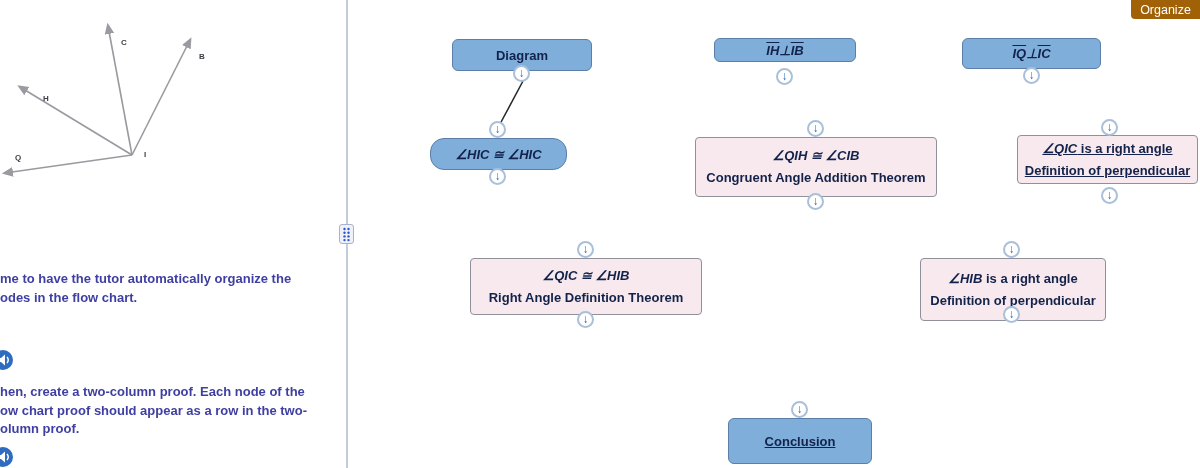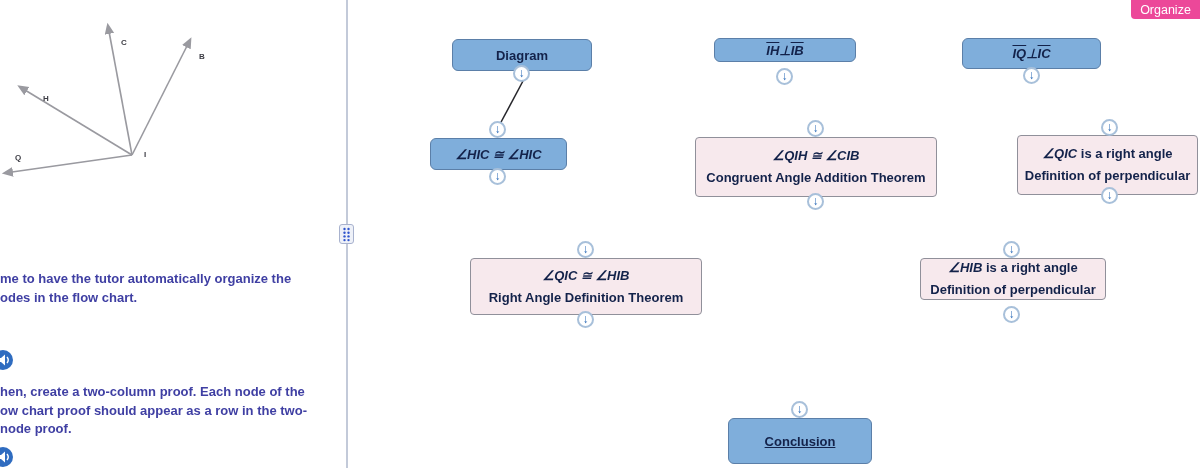--- a/index.html
+++ b/index.html
@@ -19,21 +19,21 @@
   .para-1 { top: 270px; }
   .para-2 { top: 383px; }
   .speaker-btn { position: absolute; width: 22px; height: 22px; border: none; background: transparent; padding: 0; cursor: pointer; }
   .speaker-1 { left: -8px; top: 349px; }
   .speaker-2 { left: -8px; top: 446px; }
 
   .divider { position: absolute; left: 346px; top: 0; width: 2px; height: 468px; background: #c3cad9; }
   .grip { position: absolute; left: 339px; top: 224px; width: 15px; height: 20px; background: #eef1f8; border: 1px solid #a8b2ce; border-radius: 3px; display: flex; align-items: center; justify-content: center; cursor: col-resize; }
   .organize-btn {
     position: absolute; left: 1131px; top: 0; width: 69px; height: 19px;
-    background: #ec4899; color: #fff; border: none; border-radius: 0 0 0 4px;
+    background: #a16207; color: #fff; border: none; border-radius: 0 0 0 4px;
     font-family: "Liberation Sans", sans-serif; font-size: 12.5px; font-weight: 400;
     display: flex; align-items: center; justify-content: center; cursor: pointer;
   }
   .edges { position: absolute; left: 0; top: 0; pointer-events: none; }
   .edges line { pointer-events: stroke; }
 
   .node { position: absolute; font-weight: bold; color: #13224A; text-align: center; cursor: move; }
   .node-blue {
     background: #7FAEDB; border: 1px solid #5b7fa8; border-radius: 6px;
     display: flex; align-items: center; justify-content: center; font-size: 13px;
@@ -50,25 +50,25 @@
     position: absolute; width: 17px; height: 17px; border-radius: 50%;
     background: #fff; border: 2px solid #a8c0da; color: #2D6CB8;
     font-size: 12px; font-weight: 900; line-height: 13px; text-align: center;
     z-index: 3; cursor: pointer; padding: 0;
   }
 
   
   .n-diagram    { left: 452px;  top: 39px;  width: 140px; height: 32px; }
   .n-given1     { left: 714px;  top: 38px;  width: 142px; height: 24px; }
   .n-given2     { left: 962px;  top: 38px;  width: 139px; height: 31px; }
-  .n-reflexive  { left: 430px;  top: 138px; width: 137px; height: 32px; }
+  .n-reflexive  { left: 430px;  top: 138px; width: 137px; height: 32px; border-radius: 14px; }
   .n-qih        { left: 695px;  top: 137px; width: 242px; height: 60px; }
-  .n-qicr       { left: 1017px; top: 135px; width: 181px; height: 60px; }
+  .n-qicr       { left: 1017px; top: 135px; width: 181px; height: 49px; text-decoration: underline; }
   .n-qichib     { left: 470px;  top: 258px; width: 232px; height: 57px; }
-  .n-hibr       { left: 920px;  top: 258px; width: 186px; height: 42px; }
+  .n-hibr       { left: 920px;  top: 258px; width: 186px; height: 63px; }
   .n-conclusion { left: 728px;  top: 418px; width: 144px; height: 46px; text-decoration: underline; }
 
   .p-diagram-b   { left: 513px;  top: 65px; }
   .p-given1-b    { left: 776px;  top: 68px; }
   .p-given2-b    { left: 1023px; top: 67px; }
   .p-reflexive-t { left: 489px;  top: 121px; }
   .p-reflexive-b { left: 489px;  top: 168px; }
   .p-qih-t       { left: 807px;  top: 120px; }
   .p-qih-b       { left: 807px;  top: 193px; }
   .p-qicr-t      { left: 1101px; top: 119px; }
@@ -112,21 +112,21 @@
       <svg width="22" height="22" viewBox="0 0 22 22">
         <circle cx="11" cy="11" r="10" fill="#2f6cc0"></circle>
         <path d="M6 9 h3 l4 -3.5 v11 l-4 -3.5 h-3 z" fill="#ffffff"></path>
         <path d="M15 8 q2.5 3 0 6" stroke="#ffffff" stroke-width="1.4" fill="none"></path>
       </svg>
     </button>
 
     <div class="para para-2">
       <div>hen, create a two-column proof. Each node of the</div>
       <div>ow chart proof should appear as a row in the two-</div>
-      <div>node proof.</div>
+      <div>olumn proof.</div>
     </div>
 
     <button class="speaker-btn speaker-2">
       <svg width="22" height="22" viewBox="0 0 22 22">
         <circle cx="11" cy="11" r="10" fill="#2f6cc0"></circle>
         <path d="M6 9 h3 l4 -3.5 v11 l-4 -3.5 h-3 z" fill="#ffffff"></path>
         <path d="M15 8 q2.5 3 0 6" stroke="#ffffff" stroke-width="1.4" fill="none"></path>
       </svg>
     </button>
   </div>

